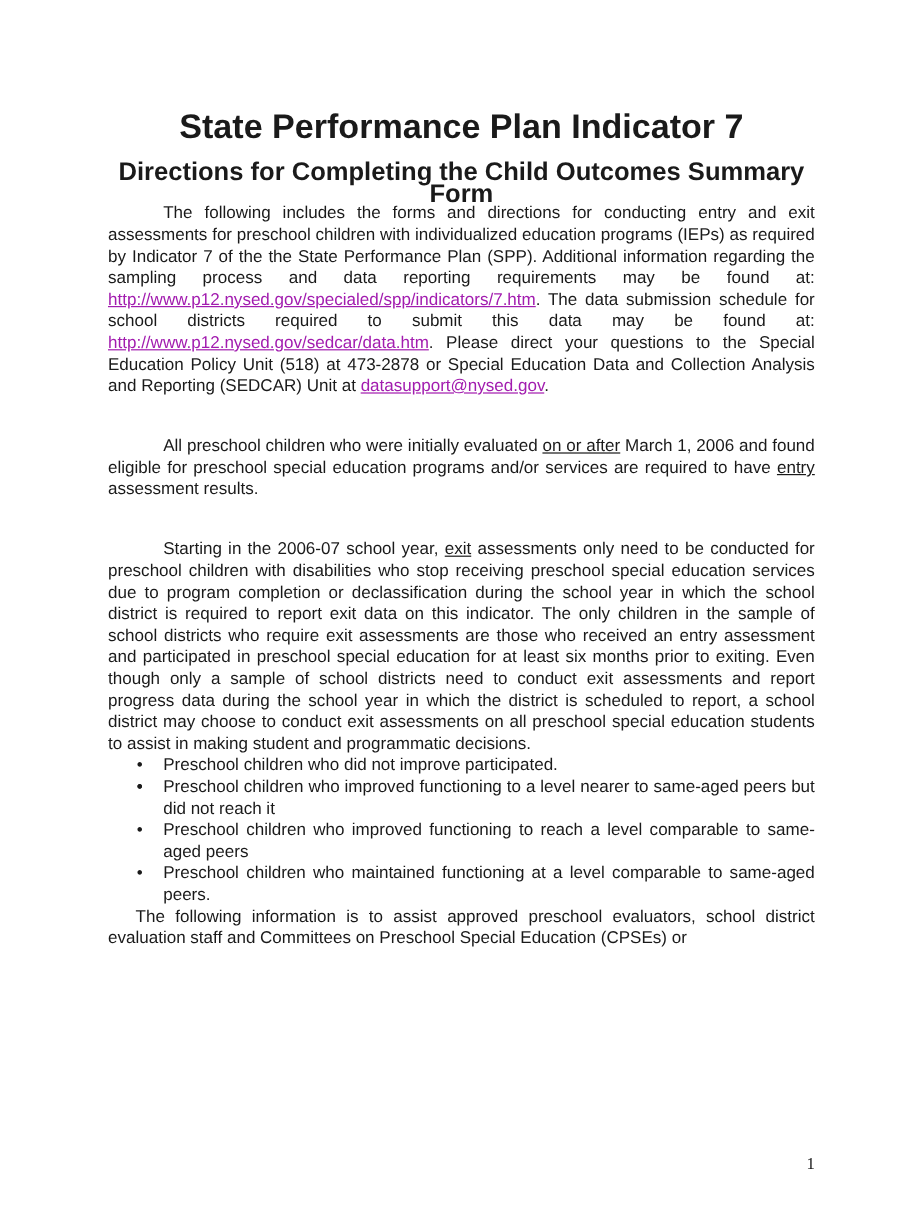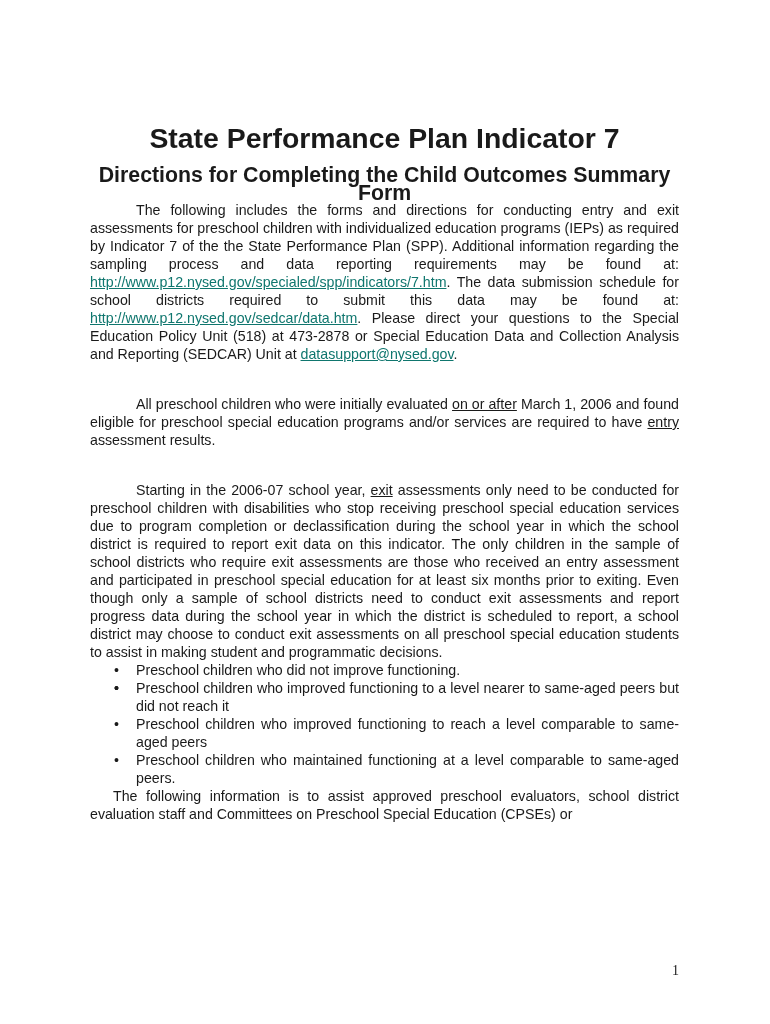--- a/index.html
+++ b/index.html
@@ -2,29 +2,29 @@
 <html><head>
   <meta charset="utf-8">
   <style>
     html, body { margin: 0; padding: 0; background: #ffffff; }
     body { width: 770px; height: 1024px; position: relative; overflow: hidden; }
     .page {
       position: absolute; left: 0; top: 0; width: 770px; height: 1024px; background: #ffffff;
       font-family: "Liberation Sans", sans-serif; color: #1a1a1a;
       font-size: 14.2px; line-height: 18px;
     }
-    .content { position: absolute; left: 90px; width: 589px; top: 128px; }
+    .content { position: absolute; left: 90px; width: 589px; top: 96px; }
     .title { text-align: center; font-weight: bold; margin: 0; height: 18px; }
     .t1 { margin-top: 1px; }
     .t2 { margin-top: 19px; }
     p { margin: 0; text-align: justify; text-align-last: left; }
     .indent { text-indent: 46px; }
     .p1 { margin-top: 17px; }
     .gap { margin-top: 32px; }
-    a { color: #0f766e; text-decoration: underline; }
+    a { color: #a21caf; text-decoration: underline; }
     .u { text-decoration: underline; }
     ul { margin: 0; padding: 0; list-style: none; }
     ul li { position: relative; padding-left: 46px; text-align: justify; text-align-last: left; }
     ul li .bullet { position: absolute; left: 24px; top: 0; }
     .p5 { text-indent: 23px; }
     .pagenum {
       position: absolute; left: 672px; top: 962px; font-family: "Liberation Serif", serif;
       font-size: 14px; color: #1a1a1a;
     }
   </style>
@@ -36,21 +36,21 @@
     <h1 class="title t1">State Performance Plan Indicator 7</h1>
     <h2 class="title t2">Directions for Completing the Child Outcomes Summary Form</h2>
 
     <p class="indent p1"><span>The following includes the forms and directions for conducting entry and exit assessments for preschool children with individualized education programs (IEPs) as required by Indicator 7 of the the State Performance Plan (SPP). Additional information regarding the sampling process and data reporting requirements may be found at: </span><a>http://www.p12.nysed.gov/specialed/spp/indicators/7.htm</a><span>. The data submission schedule for school districts required to submit this data may be found at: </span><a>http://www.p12.nysed.gov/sedcar/data.htm</a><span>. Please direct your questions to the Special Education Policy Unit (518) at 473-2878 or Special Education Data and Collection Analysis and Reporting (SEDCAR) Unit at </span><a>datasupport@nysed.gov</a><span>.</span></p>
 
     <p class="indent gap"><span>All preschool children who were initially evaluated </span><span class="u">on or after</span><span> March 1, 2006 and found eligible for preschool special education programs and/or services are required to have </span><span class="u">entry</span><span> assessment results.</span></p>
 
     <p class="indent gap"><span>Starting in the 2006-07 school year, </span><span class="u">exit</span><span> assessments only need to be conducted for preschool children with disabilities who stop receiving preschool special education services due to program completion or declassification during the school year in which the school district is required to report exit data on this indicator.  The only children in the sample of school districts who require exit assessments are those who received an entry assessment and participated in preschool special education for at least six months prior to exiting.  Even though only a sample of school districts need to conduct exit assessments and report progress data during the school year in which the district is scheduled to report, a school district may choose to conduct exit assessments on all preschool special education students to assist in making student and programmatic decisions.</span></p>
 
     <ul>
-      <li><span class="bullet">•</span><span>Preschool children who did not improve functioning.</span></li>
+      <li><span class="bullet">•</span><span>Preschool children who did not improve participated.</span></li>
       <li><span class="bullet">•</span></li>
       <li><span class="bullet">•</span><span>Preschool children who improved functioning to a level nearer to same-aged peers but did not reach it</span></li>
       <li><span class="bullet">•</span><span>Preschool children who improved functioning to reach a level comparable to same-aged peers</span></li>
       <li><span class="bullet">•</span><span>Preschool children who maintained functioning at a level comparable to same-aged peers.</span></li>
     </ul>
 
     <p class="p5">The following information is to assist approved preschool evaluators, school district evaluation staff and Committees on Preschool Special Education (CPSEs) or</p>
   </div>
   <div class="pagenum">1</div>
 </div>

